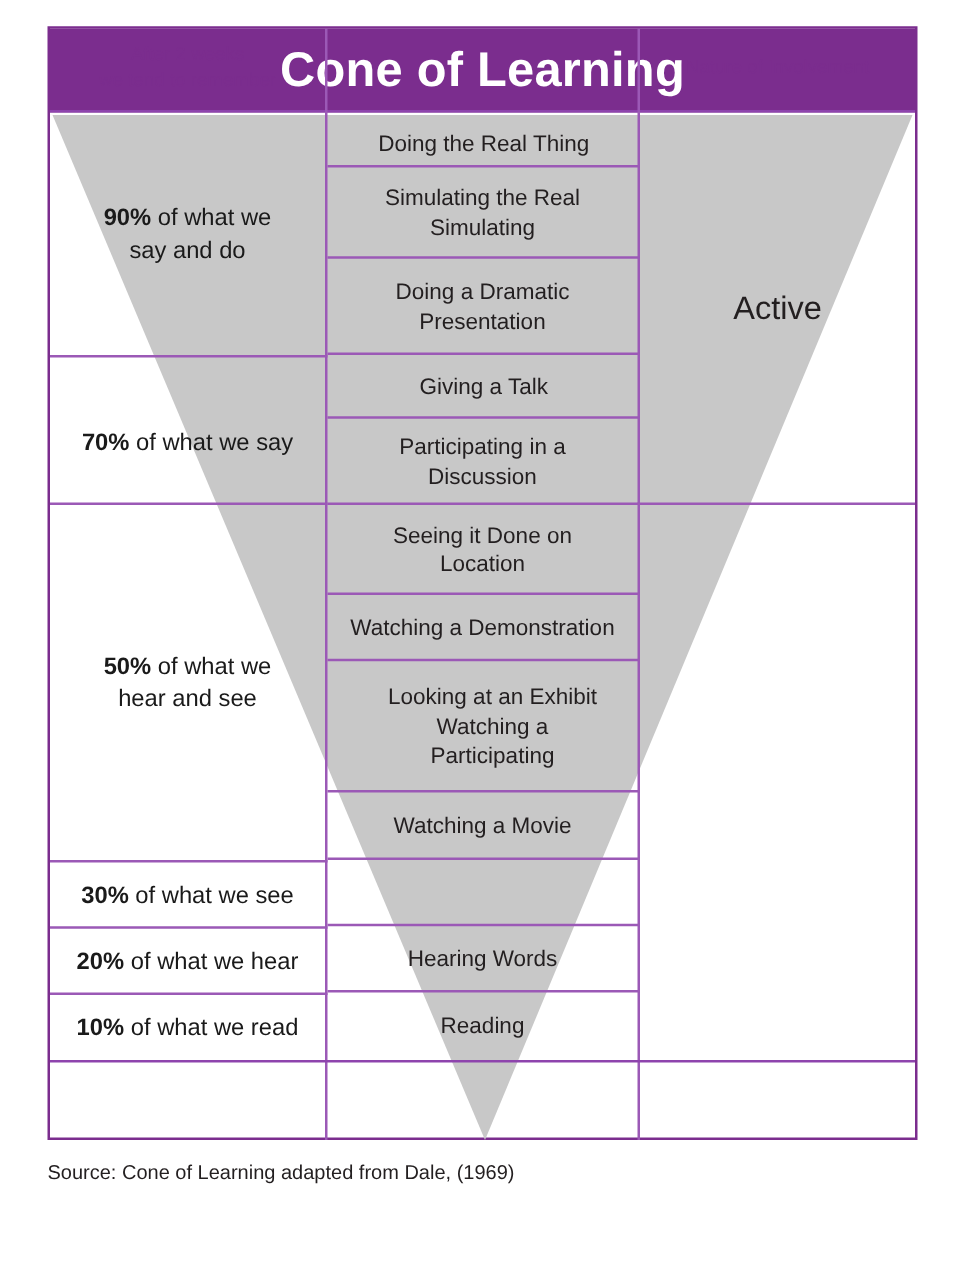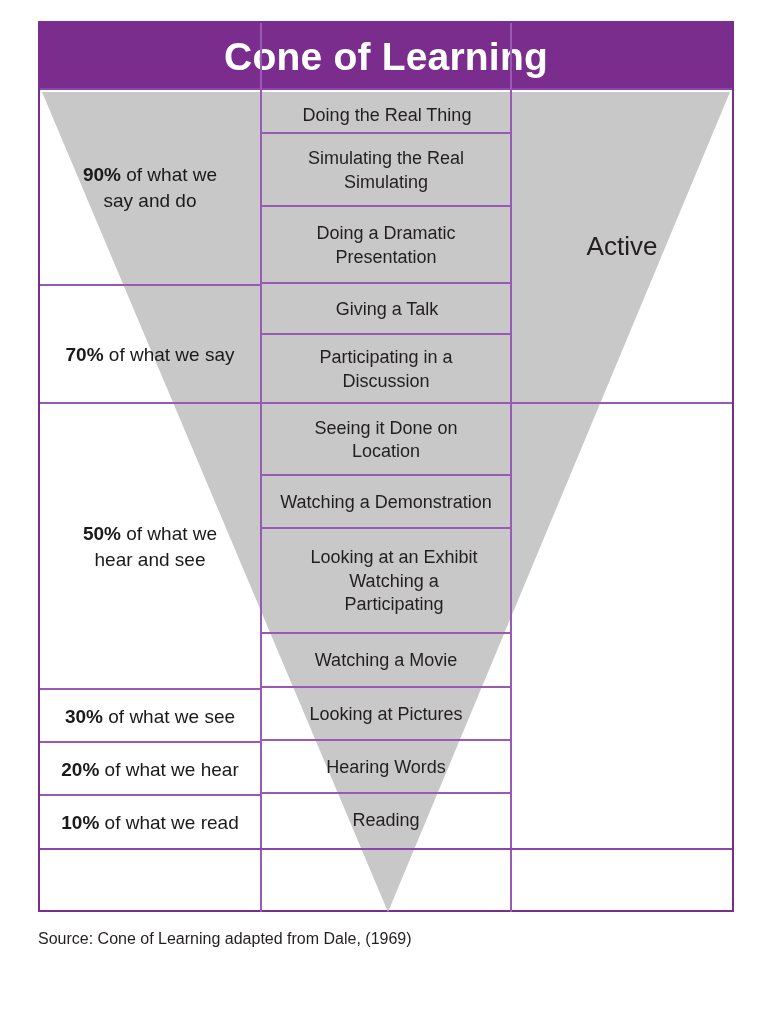--- a/index.html
+++ b/index.html
@@ -238,23 +238,20 @@
     <div class="cell activity" style="left:222px; width:264px; top:506px; height:105px;">
       <div>
         <span>Looking at an Exhibit</span><br>
         <span>Watching a</span><br>
         <span>Participating</span>
       </div>
     </div>
     <div class="cell activity" style="left:222px; width:248px; top:611px; height:54px;">
       <div><span>Watching a Movie</span></div>
     </div>
-    <div class="cell activity" style="left:222px; width:248px; top:665px; height:53px;">
-      <div><span>Looking at Pictures</span></div>
-    </div>
     <div class="cell activity" style="left:222px; width:248px; top:718px; height:53px;">
       <div><span>Hearing Words</span></div>
     </div>
     <div class="cell activity" style="left:222px; width:248px; top:771px; height:54px;">
       <div><span>Reading</span></div>
     </div>
 
     <div class="hline" style="left:222px; top:109px; width:250px;"></div>
     <div class="hline" style="left:222px; top:182px; width:250px;"></div>
     <div class="hline" style="left:222px; top:259px; width:250px;"></div>

